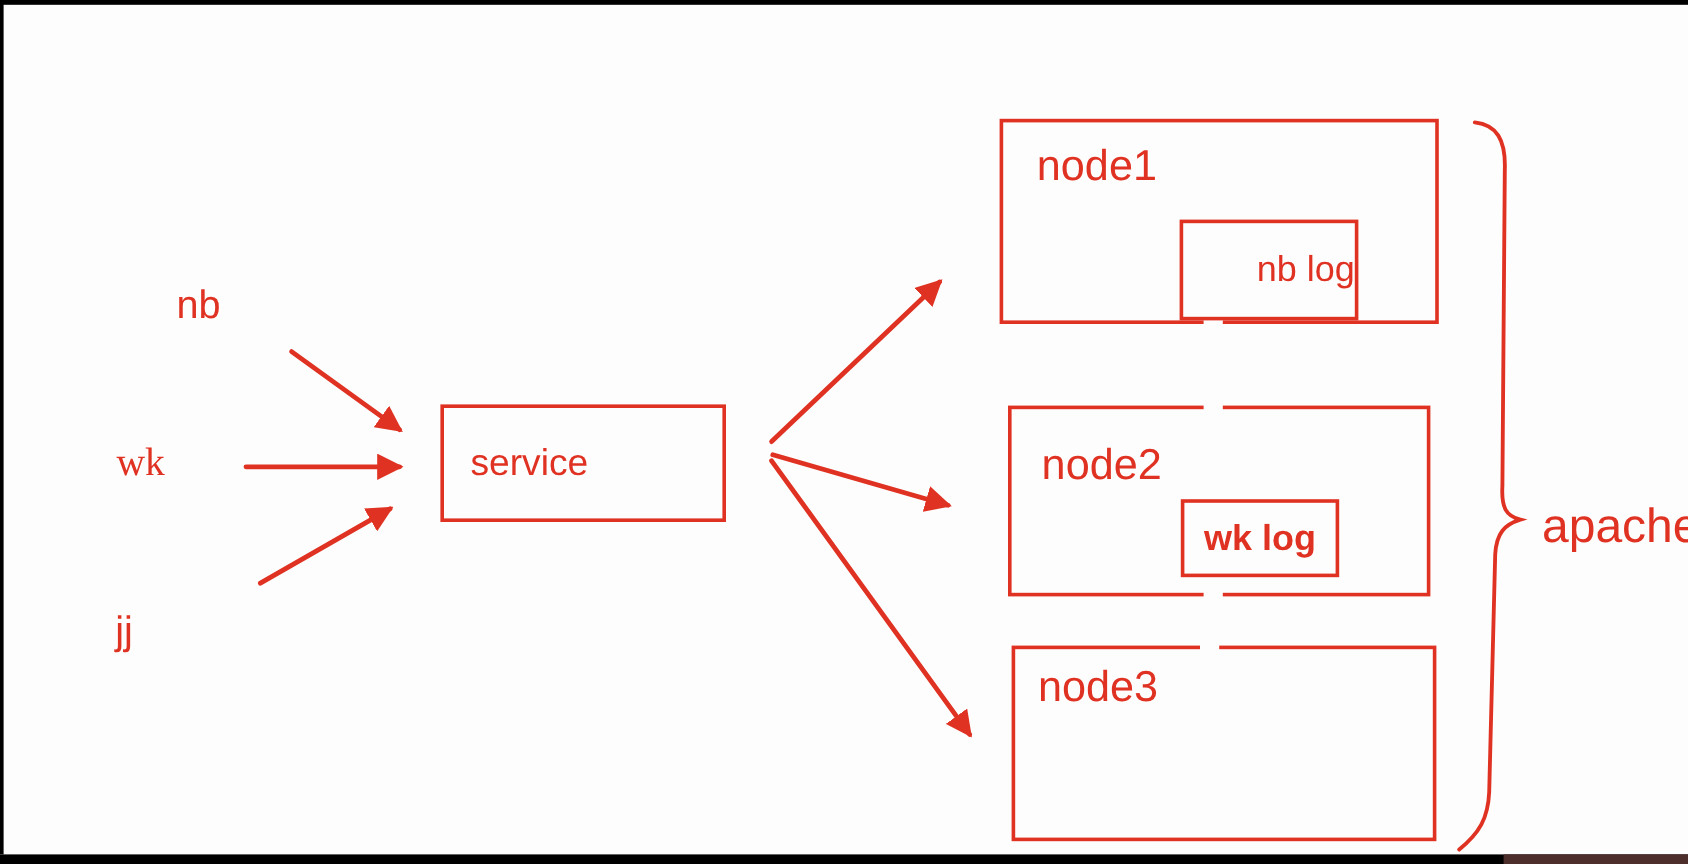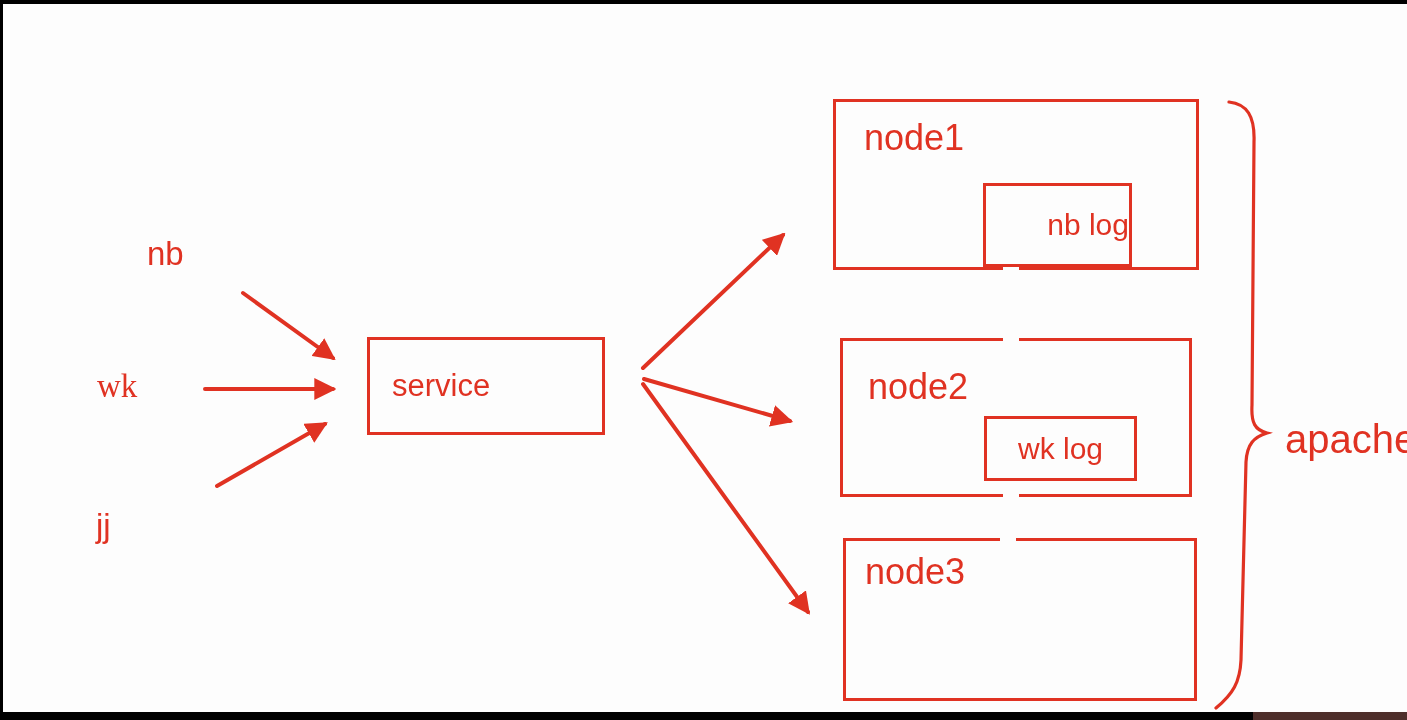--- a/index.html
+++ b/index.html
@@ -56,21 +56,21 @@
   .node2-title { left: 868px; top: 366px; }
   .node3-title { left: 865px; top: 551px; }
 
   .log-box {
     position: absolute;
     box-sizing: border-box;
     border: 3px solid var(--ink, #e03222);
     display: flex; align-items: center; justify-content: center;
   }
   .log1-box { left: 983px; top: 183px; width: 149px; height: 84px; justify-content: flex-end; }
-  .log2-box { left: 984px; top: 416px; width: 153px; height: 65px; }
+  .log2-box { left: 984px; top: 416px; width: 132px; height: 65px; font-weight: bold; }
   .log3-box { left: 983px; top: 599px; width: 123px; height: 83px; }
   .log-label { font-size: 30px; color: var(--ink, #e03222); white-space: pre; }
 
   
   .border-gap { position: absolute; background: var(--bg, #fdfdfd); width: 16px; height: 6px; }
   .gap-n1-bottom { left: 1003px; top: 265px; }
   .gap-n2-top    { left: 1003px; top: 337px; }
   .gap-n2-bottom { left: 1003px; top: 492px; }
   .gap-n3-top    { left: 1000px; top: 537px; }
 

